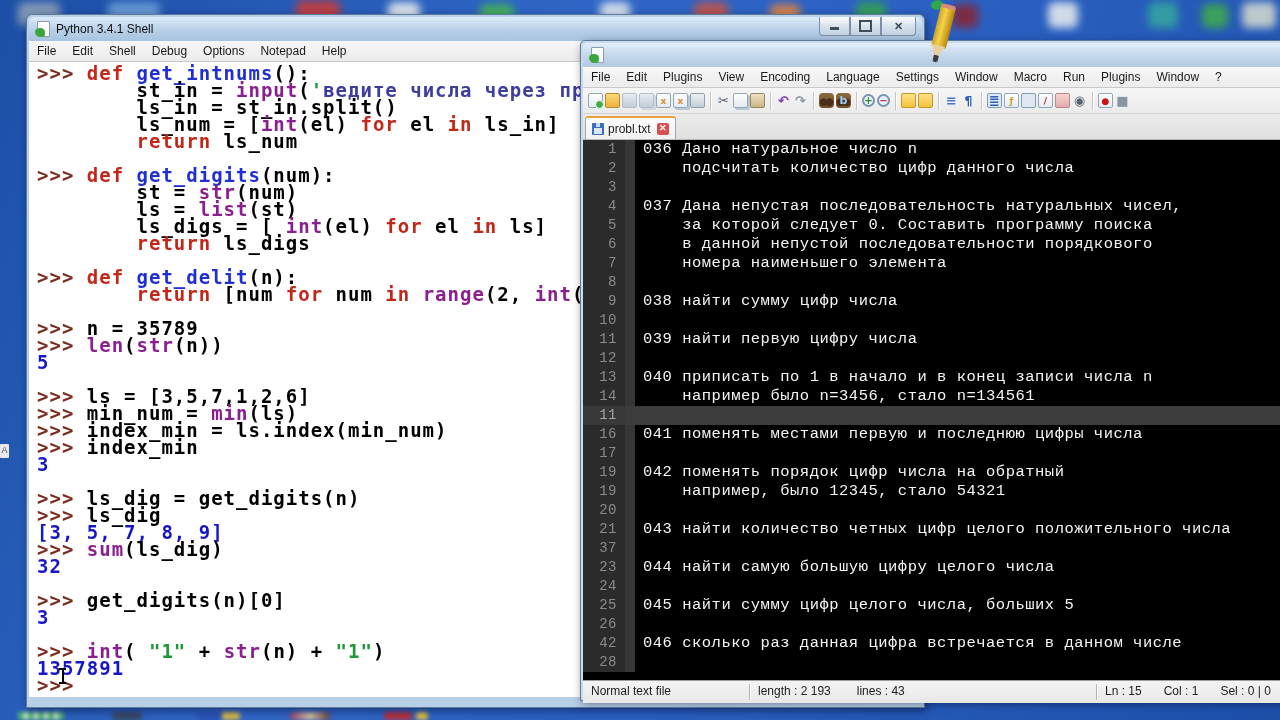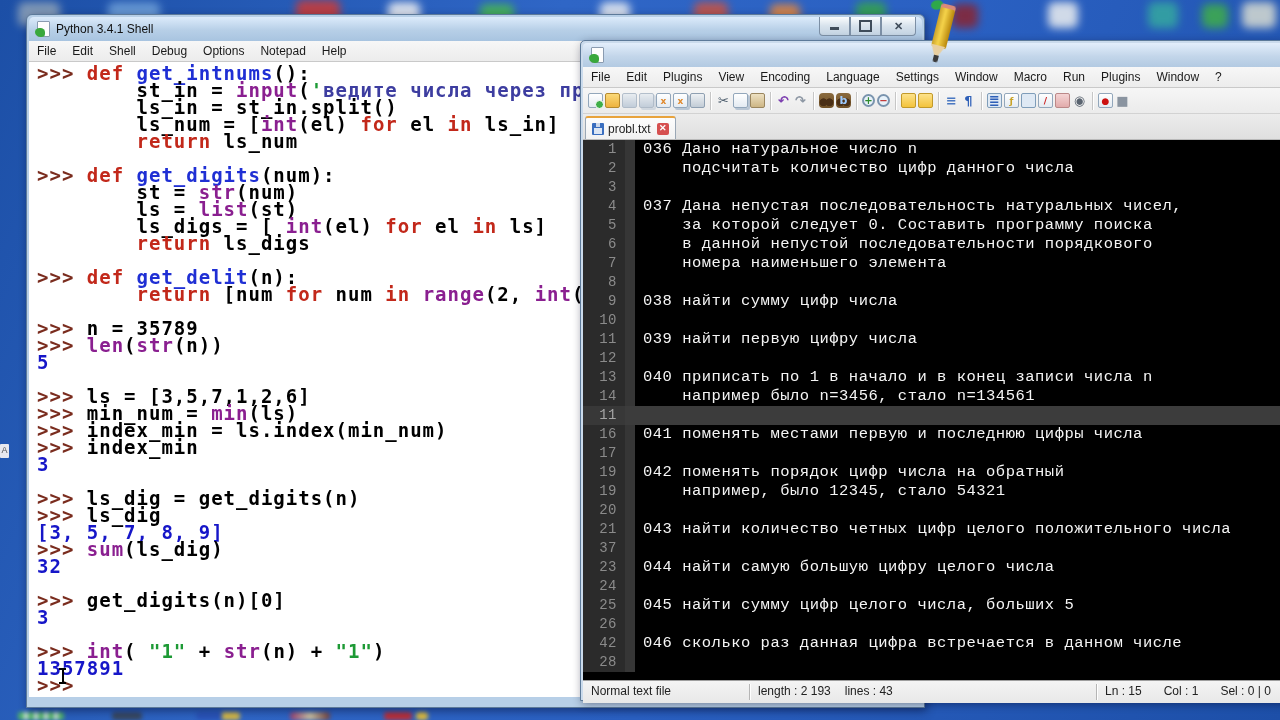--- a/index.html
+++ b/index.html
@@ -92,21 +92,21 @@
   .erow{display:flex;height:19px;white-space:pre;}
   .enum{flex:0 0 34px;text-align:right;padding-right:8px;background:#2b2b2b;color:#8b8b8b;font-size:14px;}
   .efold{flex:0 0 10px;background:#363636;}
   .etext{flex:1 1 auto;color:#f5f5f5;padding-left:8px;}
   .erow.cur .etext,.erow.cur .efold{background:#3c3c3c;}
   .erow.cur .enum{background:#383838;color:#a5a5a5;}
 
   #npp-status{height:22px;background:linear-gradient(#f4f4f4,#e8e8e8);border-top:1px solid #9e9e9e;display:flex;font-size:12px;color:#222;align-items:center;}
   #npp-status .cell{height:16px;display:flex;align-items:flex-start;padding:0 8px;border-right:1px solid #b5b5b5;box-shadow:1px 0 0 #fff;}
   #npp-status .c1{width:150px;}
-  #npp-status .c2{width:330px;gap:14px;}
+  #npp-status .c2{width:330px;gap:26px;}
   #npp-status .c3{flex:1;gap:22px;}
 </style>
 </head>
 <body>
 
 <div class="blob" style="left:18px;top:2px;width:42px;height:24px;background:#8fa3b8;"></div>
 <div class="blob" style="left:108px;top:2px;width:52px;height:26px;background:#6fa0d8;"></div>
 <div class="blob" style="left:296px;top:0px;width:44px;height:30px;background:#cf3a34;"></div>
 <div class="blob" style="left:388px;top:2px;width:32px;height:28px;background:#f2f2f2;"></div>
 <div class="blob" style="left:480px;top:4px;width:34px;height:24px;background:#49b84f;"></div>

